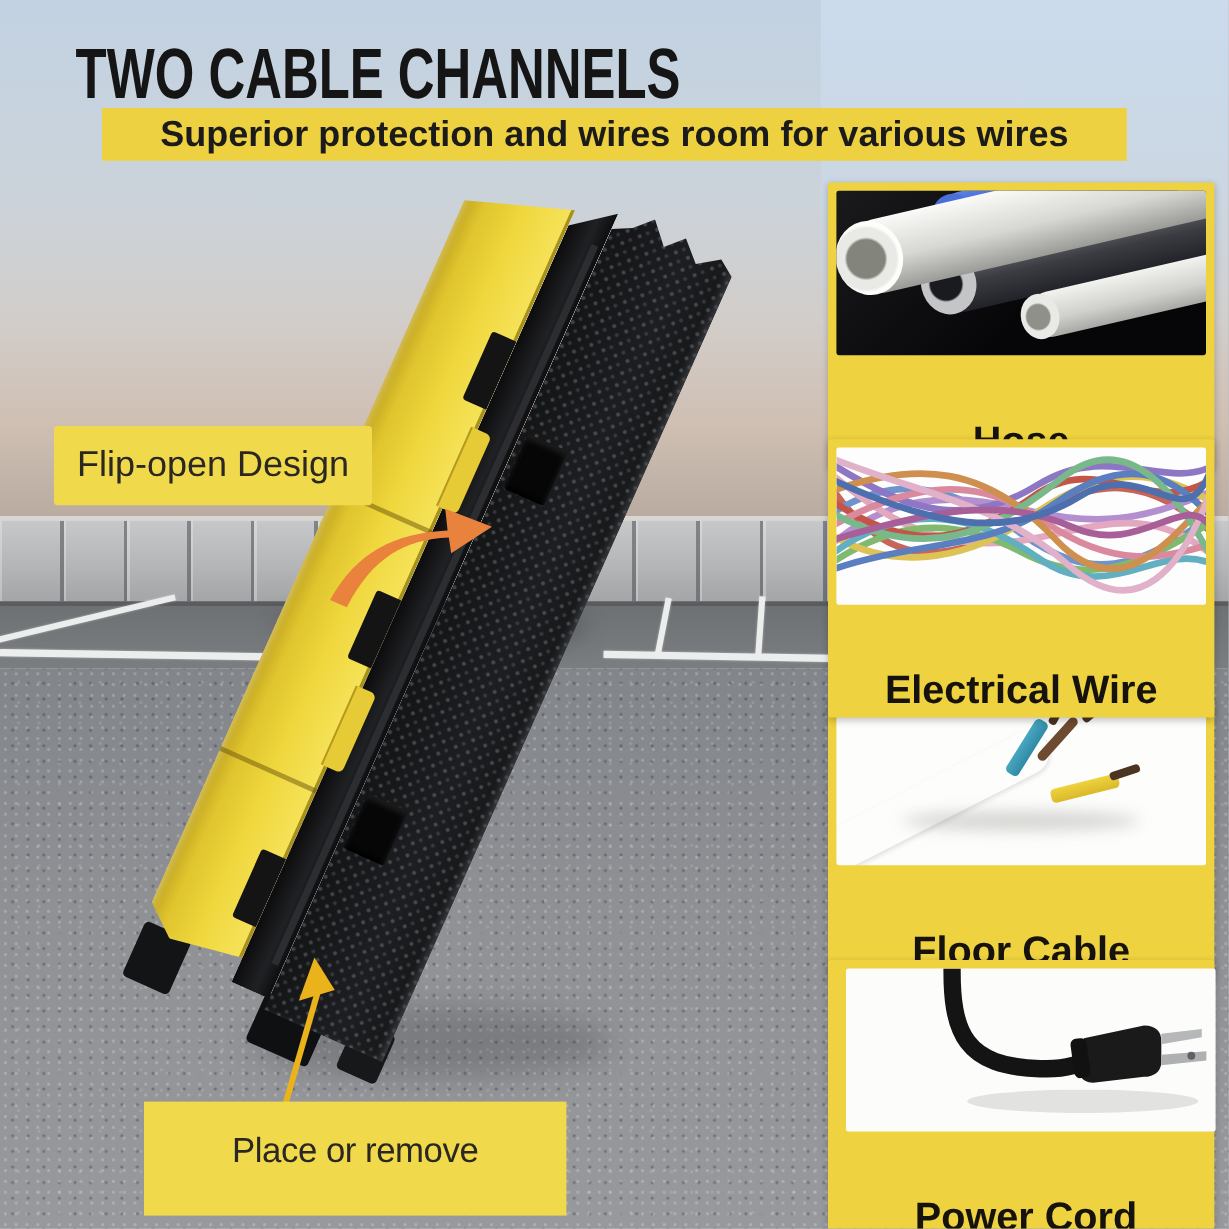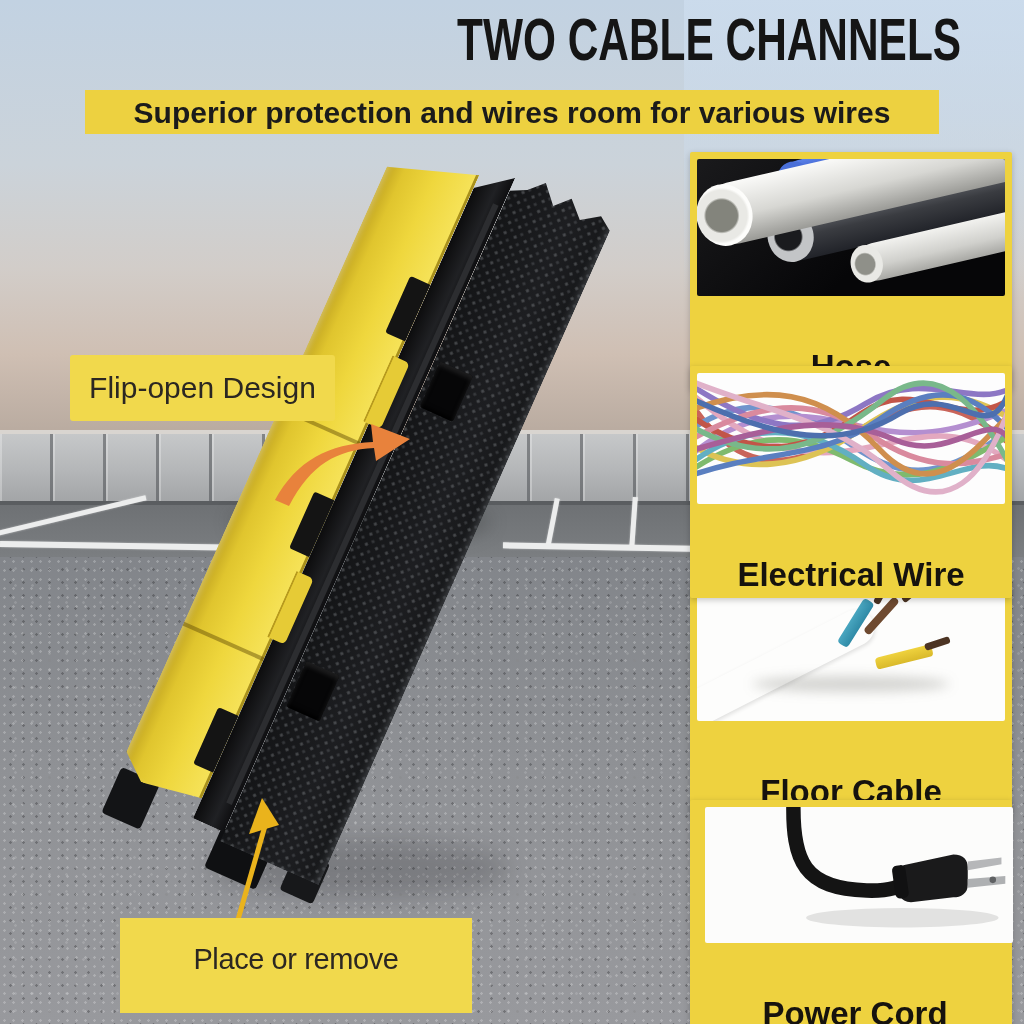--- a/index.html
+++ b/index.html
@@ -27,30 +27,30 @@
       radial-gradient(circle, rgba(255,255,255,.13) 1px, transparent 1.6px) 7px 3px/17px 17px,
       linear-gradient(180deg,#82858a 0%,#8f9195 45%,#98999d 100%);}
   .pline{position:absolute;background:#eceded;box-shadow:0 0 2px rgba(255,255,255,.5);}
   .pl-a{left:-4px;top:513px;width:152px;height:5px;transform:rotate(-13.5deg);}
   .pl-b{left:0;top:543px;width:266px;height:6px;transform:rotate(0.9deg);}
   .pl-c{left:550px;top:498px;width:5px;height:50px;transform:rotate(11deg);}
   .pl-d{left:631px;top:497px;width:5px;height:52px;transform:rotate(4deg);}
   .pl-e{left:503px;top:544px;width:188px;height:6px;transform:rotate(1deg);}
 
   
-  .title-wrap{position:absolute;left:0;right:0;top:5px;text-align:right;z-index:8;}
+  .title-wrap{position:absolute;left:0;right:0;top:28px;text-align:left;z-index:8;}
   .title{display:inline-block;font-size:53px;font-weight:700;color:#151515;letter-spacing:0;
     transform:scale(.80,1.12);transform-origin:center top;white-space:nowrap;}
   .banner{position:absolute;left:85px;top:90px;width:854px;height:44px;background:#edd140;
     z-index:8;text-align:center;line-height:45px;font-size:30px;font-weight:700;color:#1b1b1b;
     white-space:nowrap;}
 
   
   .callout{position:absolute;background:#f1d94c;color:#2b2722;text-align:center;z-index:7;}
-  .co-flip{left:45px;top:355px;width:265px;height:66px;line-height:66px;font-size:30px;border-radius:3px;margin-left:25px;}
+  .co-flip{left:45px;top:355px;width:265px;height:66px;line-height:66px;font-size:30px;border-radius:3px;}
   .co-place{left:120px;top:918px;width:352px;height:95px;font-size:29px;line-height:40px;
     padding-top:21px;box-sizing:border-box;letter-spacing:-.4px;}
 
   
   .product{position:absolute;left:247px;top:130px;width:230px;height:750px;
     transform:rotate(24deg);z-index:5;}
   .pshadow{position:absolute;left:210px;top:840px;width:300px;height:58px;border-radius:50%;
     background:rgba(25,26,28,.20);filter:blur(12px);z-index:4;}
   .lid{position:absolute;left:0;top:26px;width:88px;height:692px;z-index:2;
     background:linear-gradient(90deg,#c2a521 0%,#e0c52e 20%,#efd73d 55%,#f6e35a 100%);

